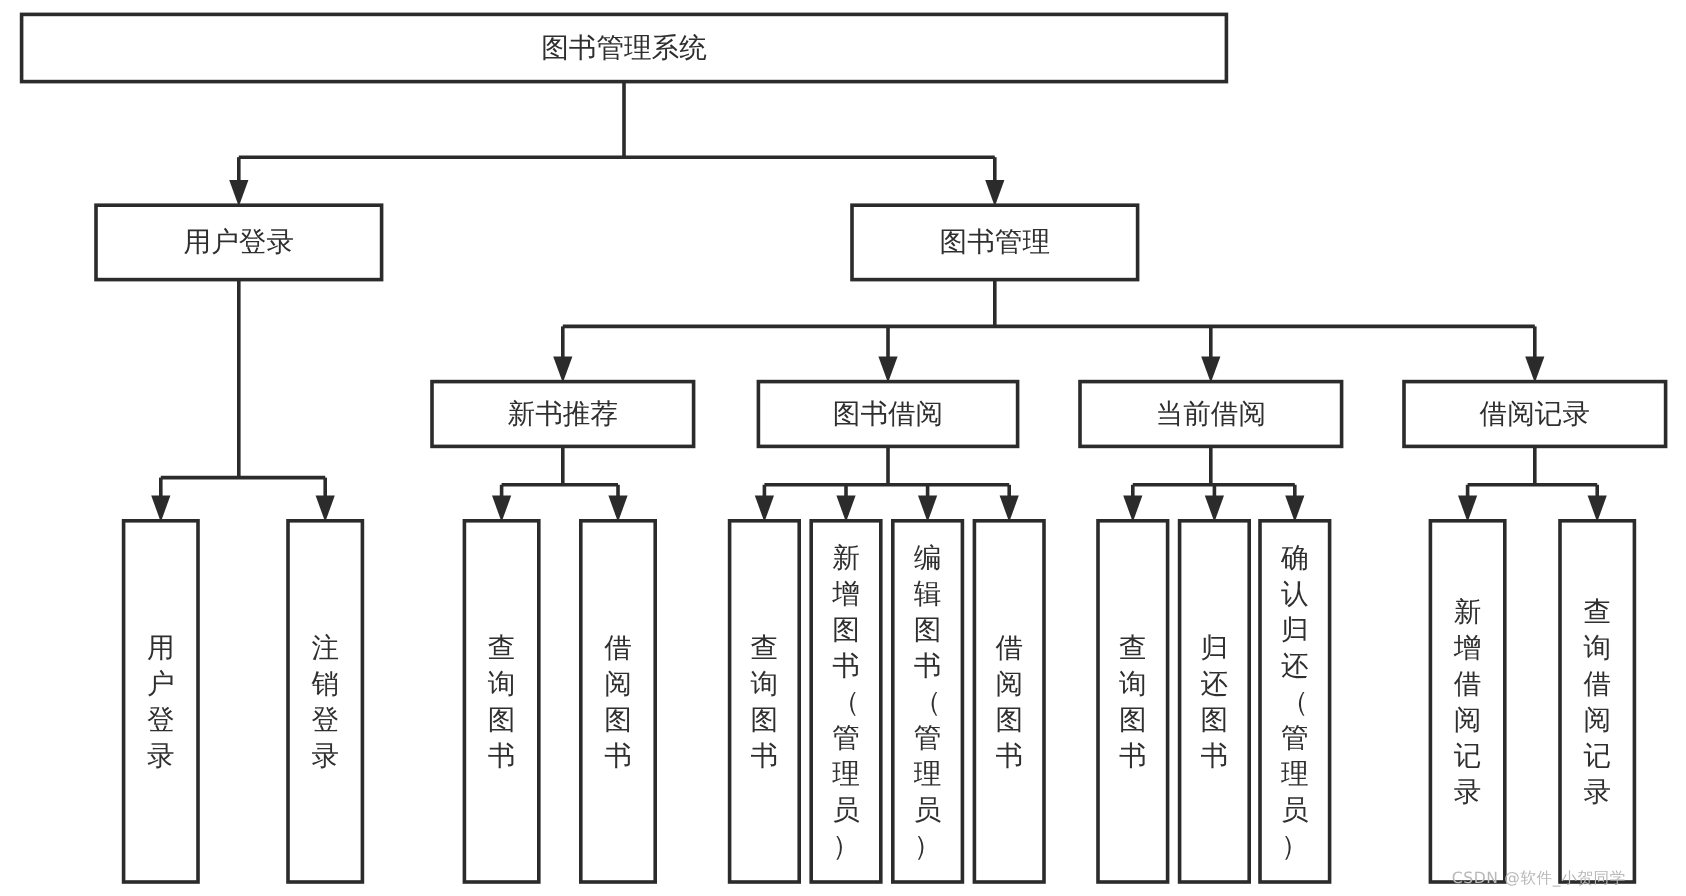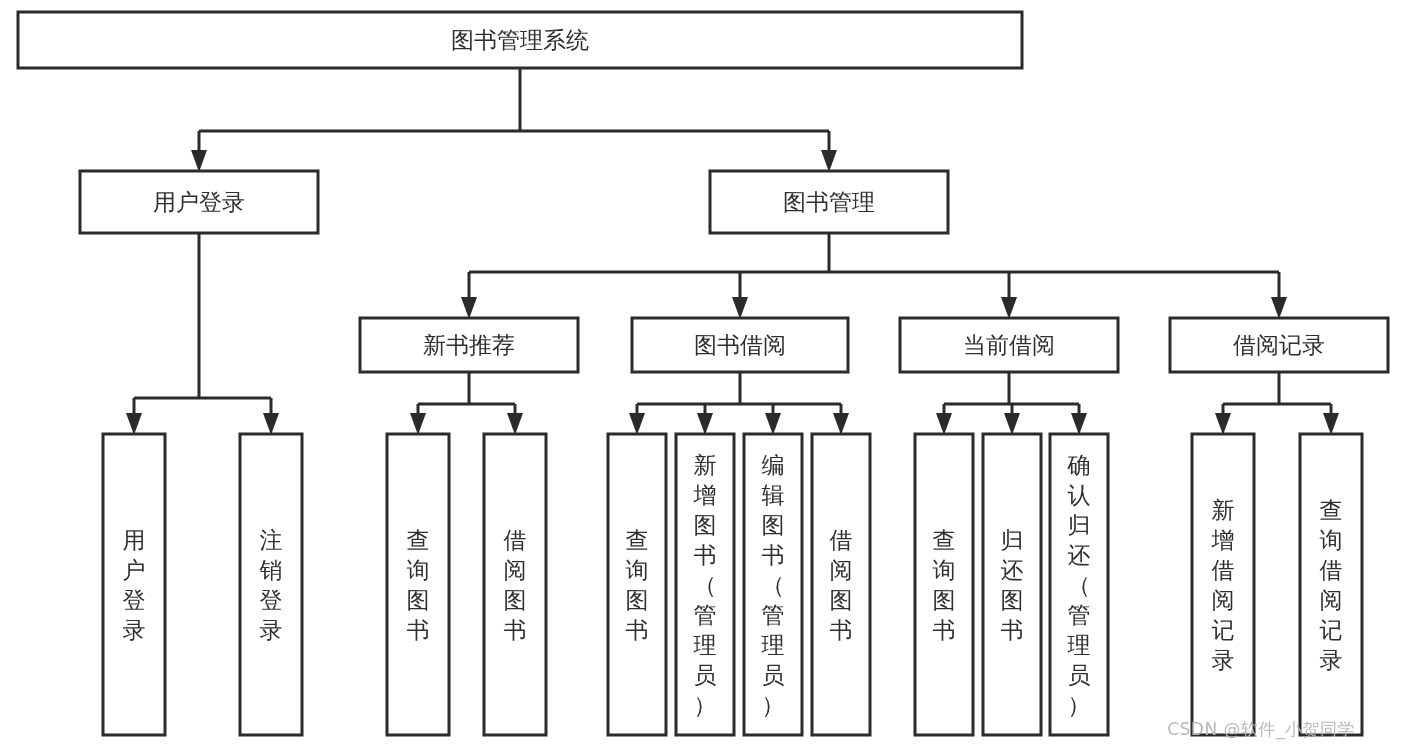--- a/index.html
+++ b/index.html
@@ -54,21 +54,21 @@
     font-family: "DejaVu Sans", "Liberation Sans", sans-serif;
     font-size: 23px;
     fill: #2f2f2f;
     text-anchor: middle;
   }
   .watermark-text {
     position: absolute;
     right: 8px;
     bottom: 6px;
     font-family: "DejaVu Sans", "Liberation Sans", sans-serif;
-    font-size: 17px;
+    font-size: 13px;
     color: #b8b8b8;
     letter-spacing: 0.5px;
     white-space: nowrap;
     pointer-events: none;
   }
 </style>
 </head>
 <body>
 
 <div id="diagram-root">

